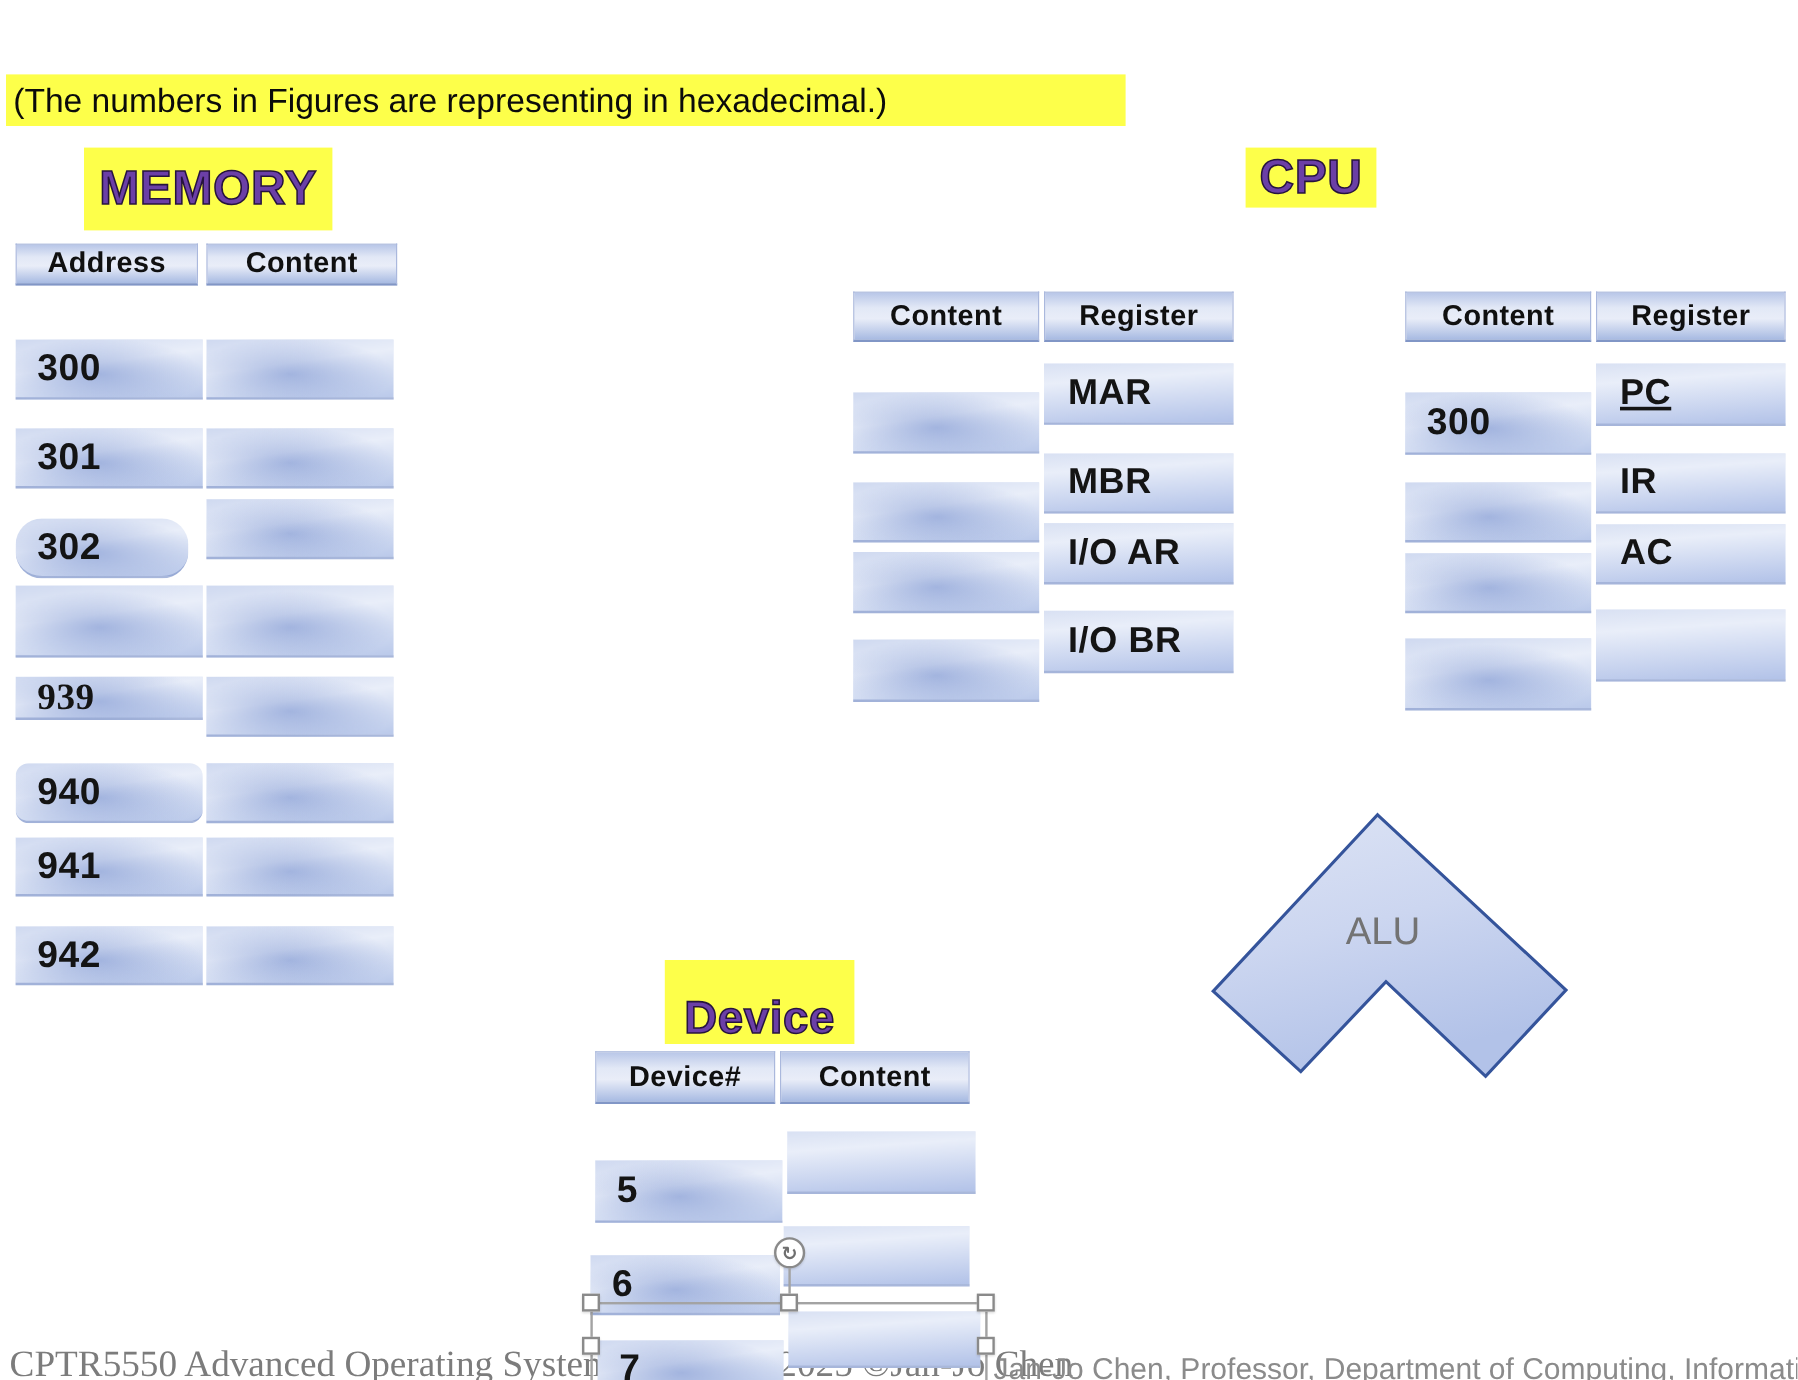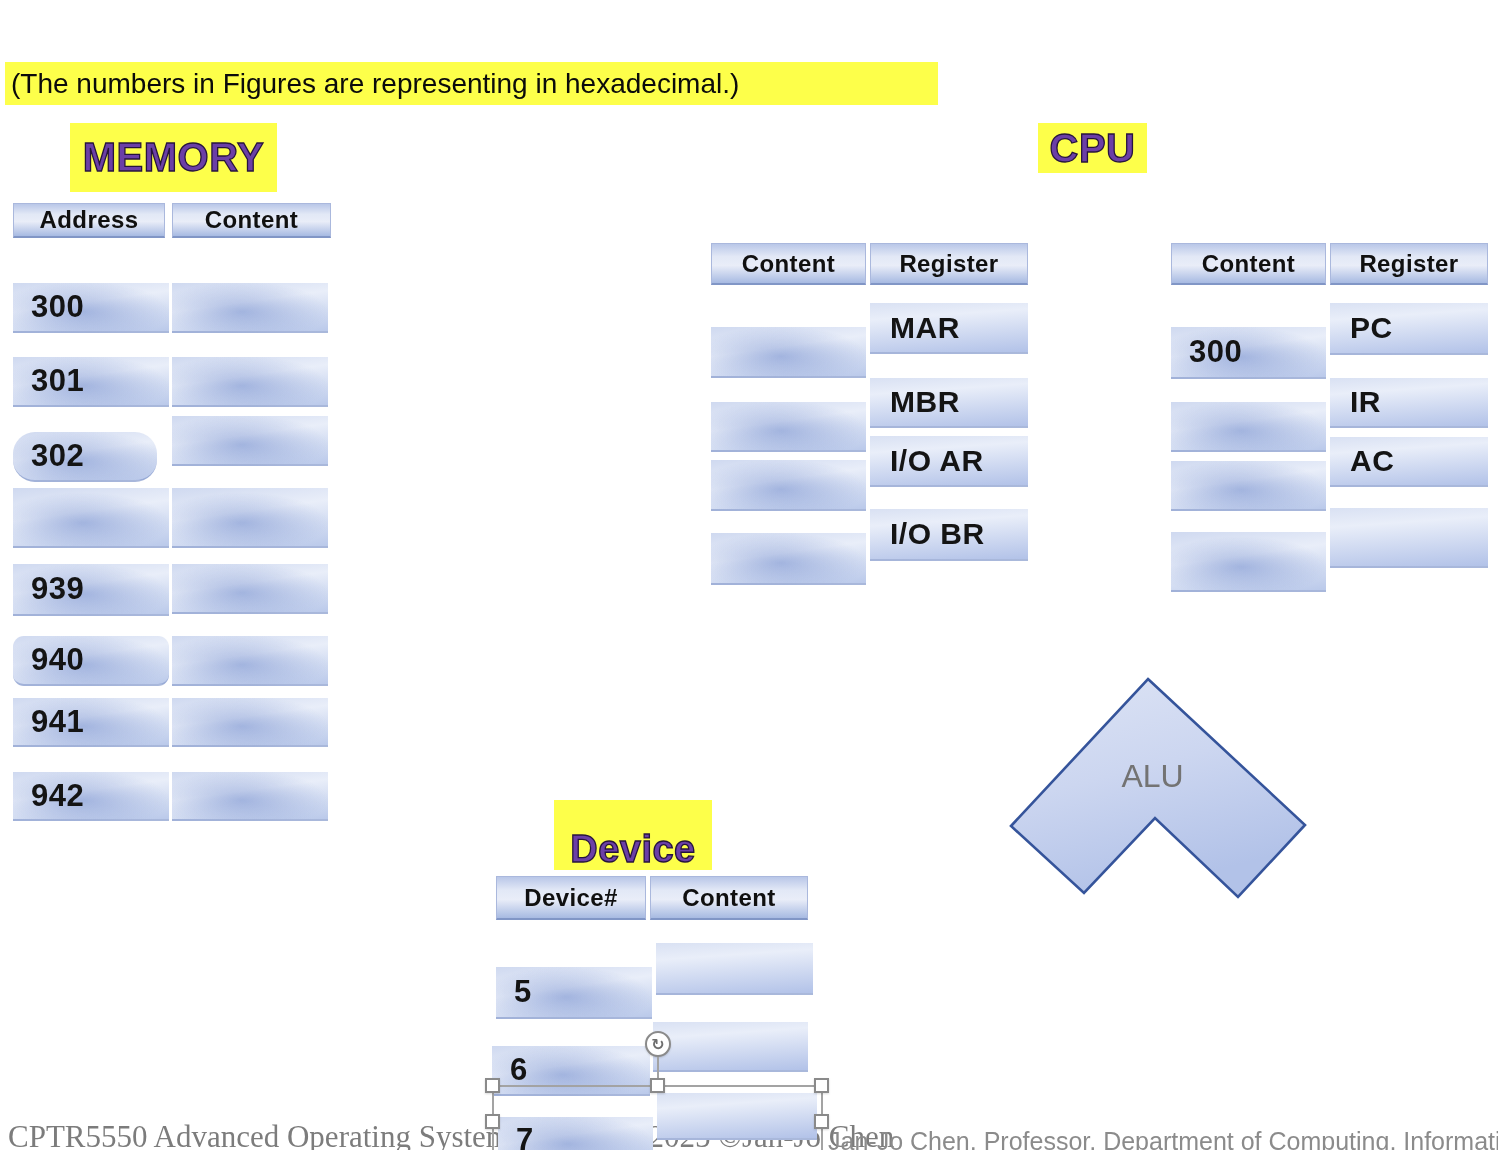--- a/index.html
+++ b/index.html
@@ -67,21 +67,21 @@
 
   <div class="cell c-num t-num" style="left:13px;top:333px;width:156px;height:50px;">301</div>
   <div class="cell c-num t-num" style="left:172px;top:333px;width:156px;height:50px;"></div>
 
   <div class="cell c-num t-num" style="left:13px;top:408px;width:144px;height:50px;border-radius:22px;">302</div>
   <div class="cell c-num t-num" style="left:172px;top:392px;width:156px;height:50px;"></div>
 
   <div class="cell c-num t-num" style="left:13px;top:464px;width:156px;height:60px;"></div>
   <div class="cell c-num t-num" style="left:172px;top:464px;width:156px;height:60px;"></div>
 
-  <div class="cell c-num t-num" style="left:13px;top:540px;width:156px;height:52px;">939</div>
+  <div class="cell c-num t-num" style="left:13px;top:540px;width:156px;height:36px;font-family:Liberation Serif, serif;">939</div>
   <div class="cell c-num t-num" style="left:172px;top:540px;width:156px;height:50px;"></div>
 
   <div class="cell c-num t-num" style="left:13px;top:612px;width:156px;height:50px;border-radius:11px;">940</div>
   <div class="cell c-num t-num" style="left:172px;top:612px;width:156px;height:50px;"></div>
 
   <div class="cell c-num t-num" style="left:13px;top:674px;width:156px;height:49px;">941</div>
   <div class="cell c-num t-num" style="left:172px;top:674px;width:156px;height:49px;"></div>
 
   <div class="cell c-num t-num" style="left:13px;top:748px;width:156px;height:49px;">942</div>
   <div class="cell c-num t-num" style="left:172px;top:748px;width:156px;height:49px;"></div>
@@ -102,21 +102,21 @@
   <div class="cell c-num t-num" style="left:711px;top:436px;width:155px;height:51px;"></div>
   <div class="cell c-reg t-reg" style="left:870px;top:436px;width:158px;height:51px;">I/O AR</div>
 
   <div class="cell c-num t-num" style="left:711px;top:509px;width:155px;height:52px;"></div>
   <div class="cell c-reg t-reg" style="left:870px;top:509px;width:158px;height:52px;">I/O BR</div>
 
   <div class="cell c-head t-head" style="left:1171px;top:243px;width:155px;height:42px;">Content</div>
   <div class="cell c-head t-head" style="left:1330px;top:243px;width:158px;height:42px;">Register</div>
 
   <div class="cell c-num t-num" style="left:1171px;top:303px;width:155px;height:52px;">300</div>
-  <div class="cell c-reg t-reg" style="left:1330px;top:303px;width:158px;height:52px;">PC</div>
+  <div class="cell c-reg t-reg" style="left:1330px;top:303px;width:158px;height:52px;text-decoration:underline;">PC</div>
 
   <div class="cell c-num t-num" style="left:1171px;top:378px;width:155px;height:50px;"></div>
   <div class="cell c-reg t-reg" style="left:1330px;top:378px;width:158px;height:50px;">IR</div>
 
   <div class="cell c-num t-num" style="left:1171px;top:437px;width:155px;height:50px;"></div>
   <div class="cell c-reg t-reg" style="left:1330px;top:437px;width:158px;height:50px;">AC</div>
 
   <div class="cell c-num t-num" style="left:1171px;top:508px;width:155px;height:60px;"></div>
   <div class="cell c-reg t-reg" style="left:1330px;top:508px;width:158px;height:60px;"></div>
 

